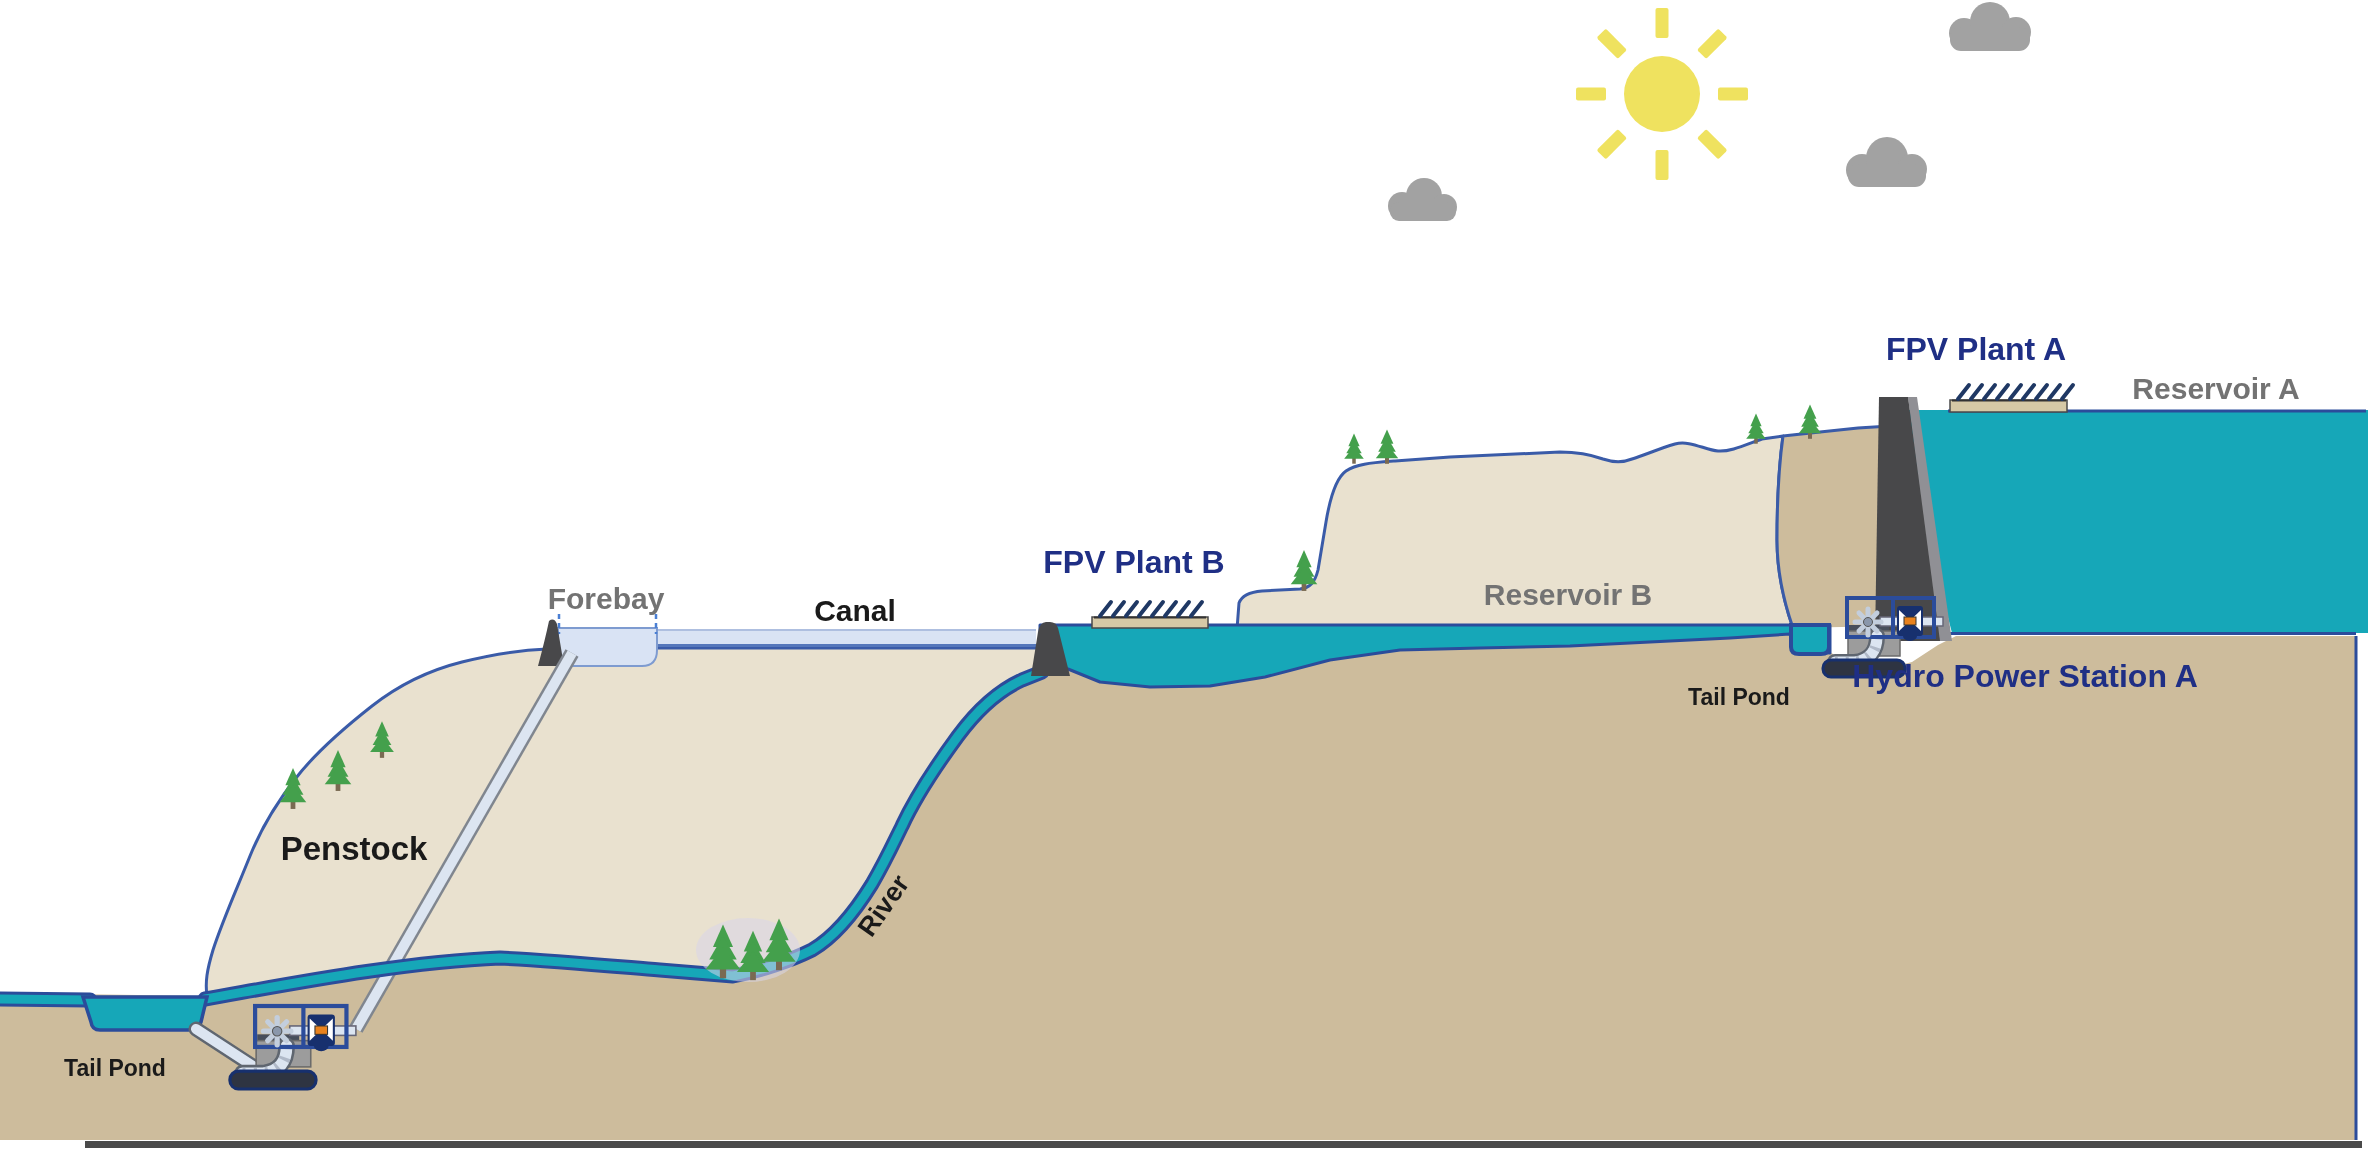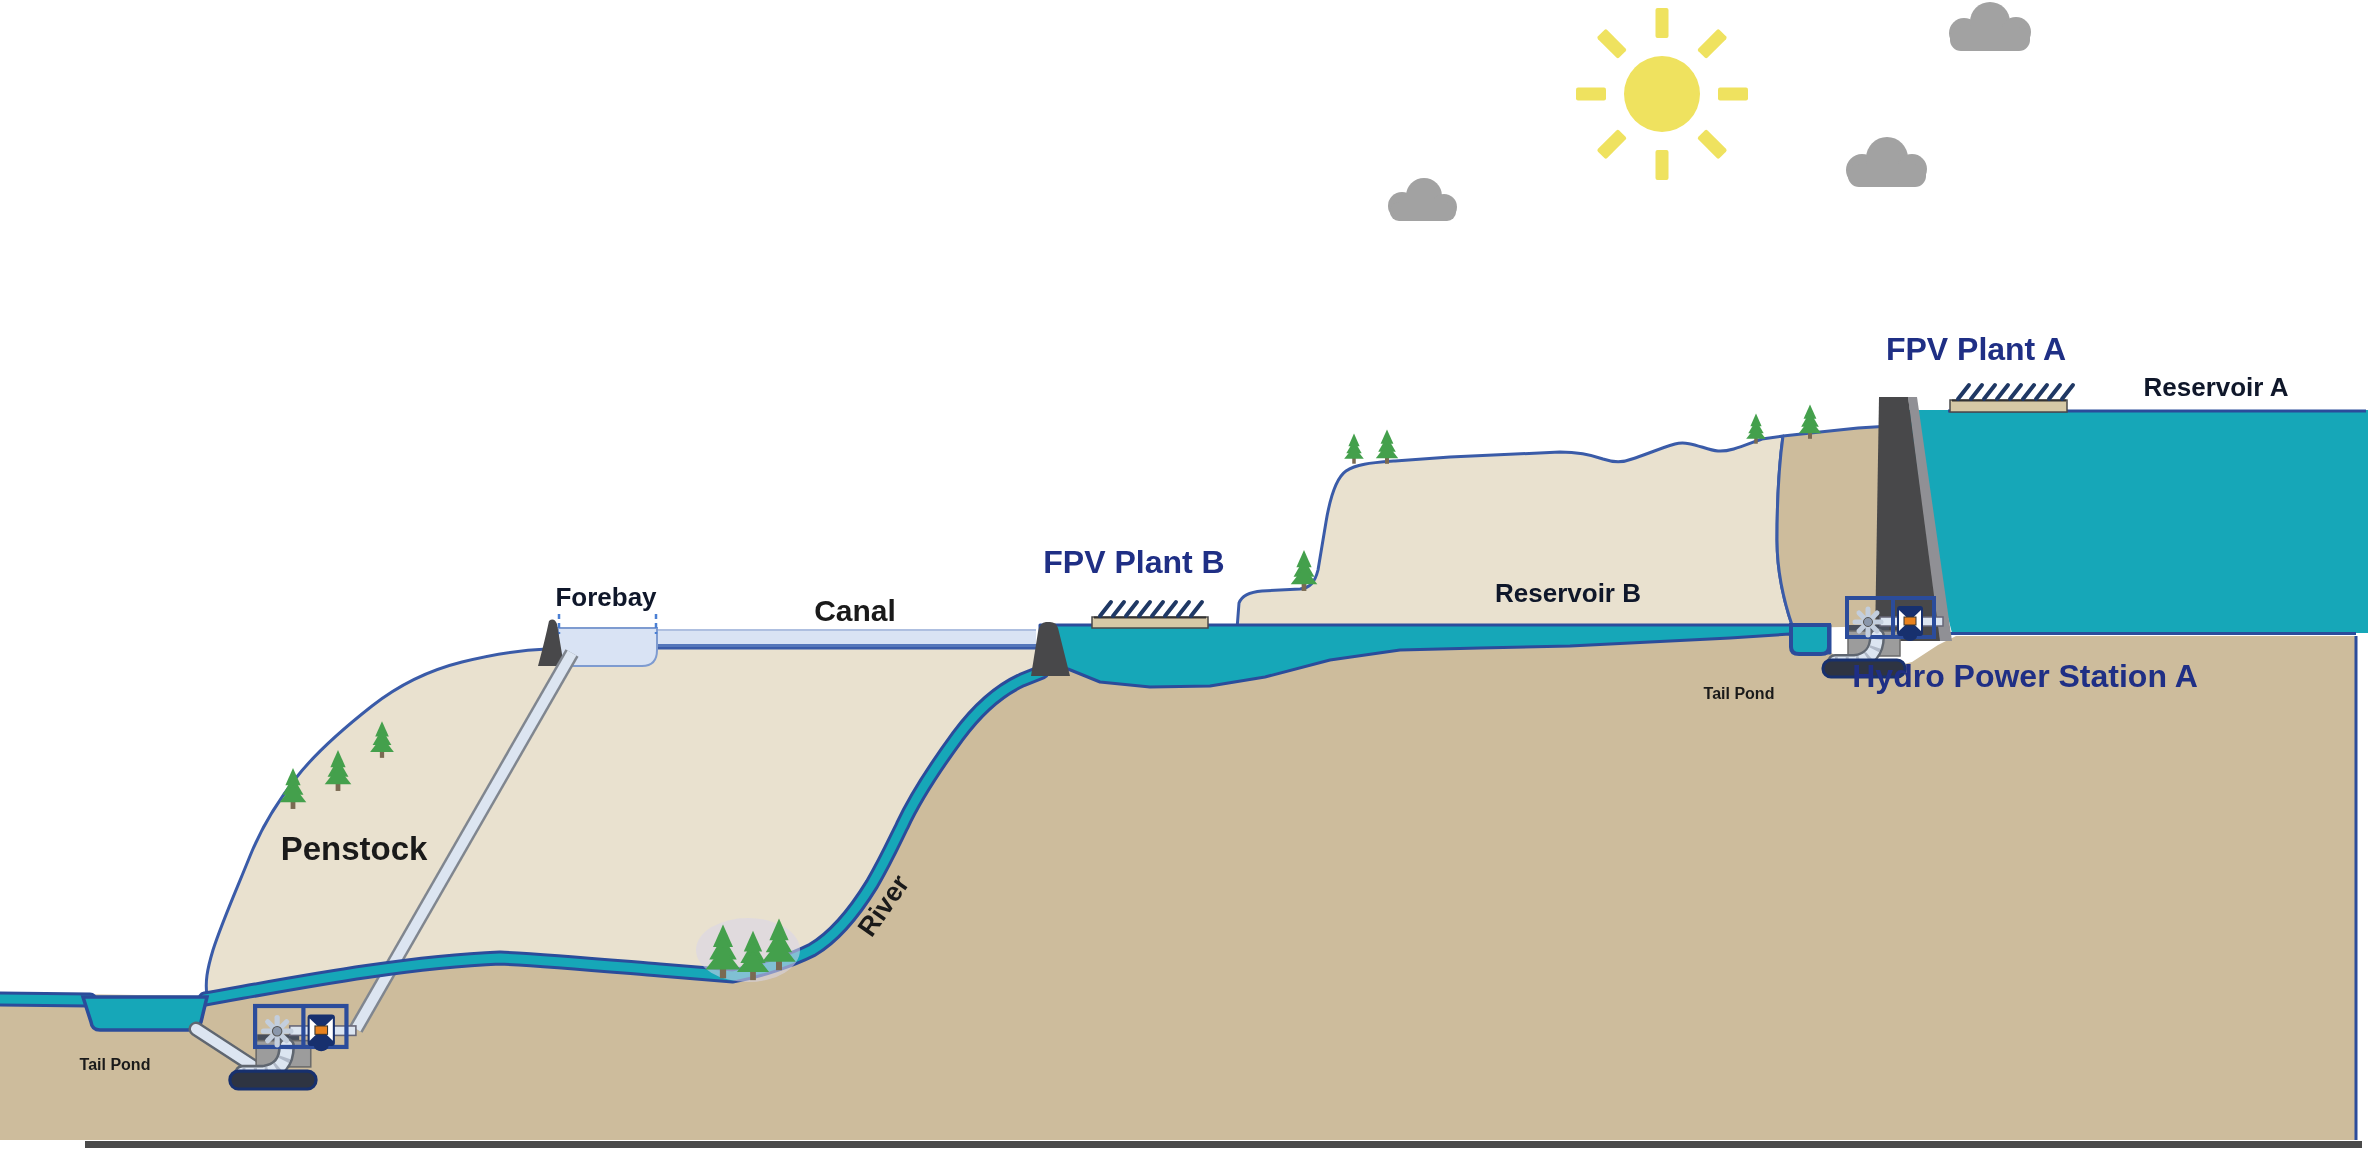--- a/index.html
+++ b/index.html
@@ -1,26 +1,26 @@
 <!DOCTYPE html>
 <html><head>
 <meta charset="utf-8">
 <style>
   html,body{margin:0;padding:0;background:#fff;}
   .stage{position:relative;width:2368px;height:1157px;background:#ffffff;overflow:hidden;
          font-family:"Liberation Sans", sans-serif;}
   .scene{position:absolute;left:0;top:0;}
   .lbl{position:absolute;font-weight:bold;white-space:nowrap;transform:translateX(-50%);line-height:1;}
   .lbl-navy{color:#1F2F85;font-size:38px;}
-  .lbl-orange{color:#0f172a;font-size:26px;}
+  .lbl-orange{color:#737373;font-size:30px;}
   .lbl-black{color:#1A1A1A;}
   .lbl-big{font-size:32px;}
   .lbl-canal{font-size:30px;}
   .lbl-pen{font-size:33px;}
-  .lbl-tail{font-size:16px;}
+  .lbl-tail{font-size:23px;}
   .lbl-river{font-size:27px;transform:translate(-50%,-50%) rotate(-55deg);}
   .w-stroke{stroke:#2B4C9B;stroke-width:3;}
   .frame{stroke:#2B4C9B;stroke-width:4;fill:none;}
   .panel-stroke{stroke:#1F3864;stroke-width:4;stroke-linecap:round;}
 </style>
 </head>
 <body>
 
 <div class="stage">
 

